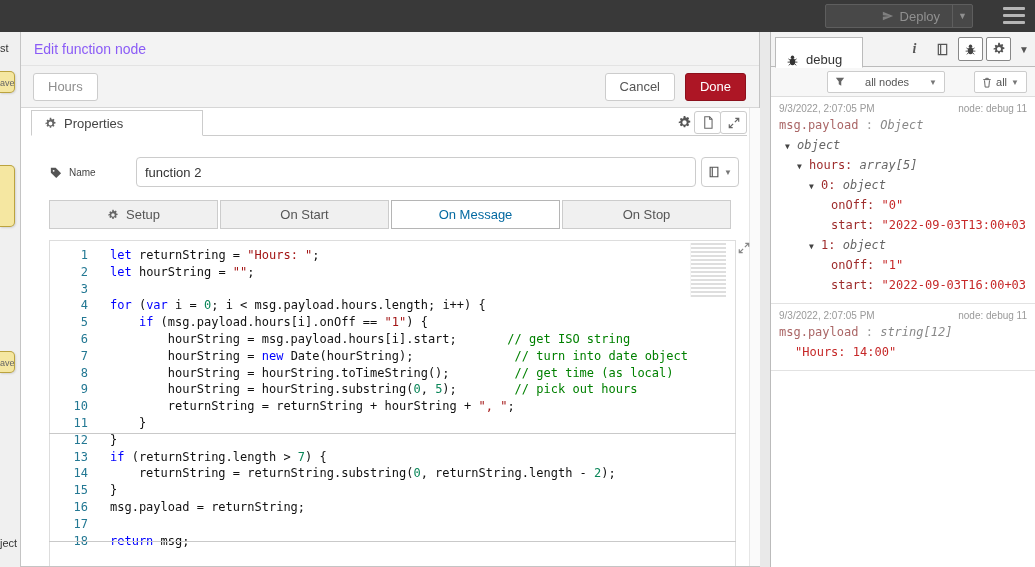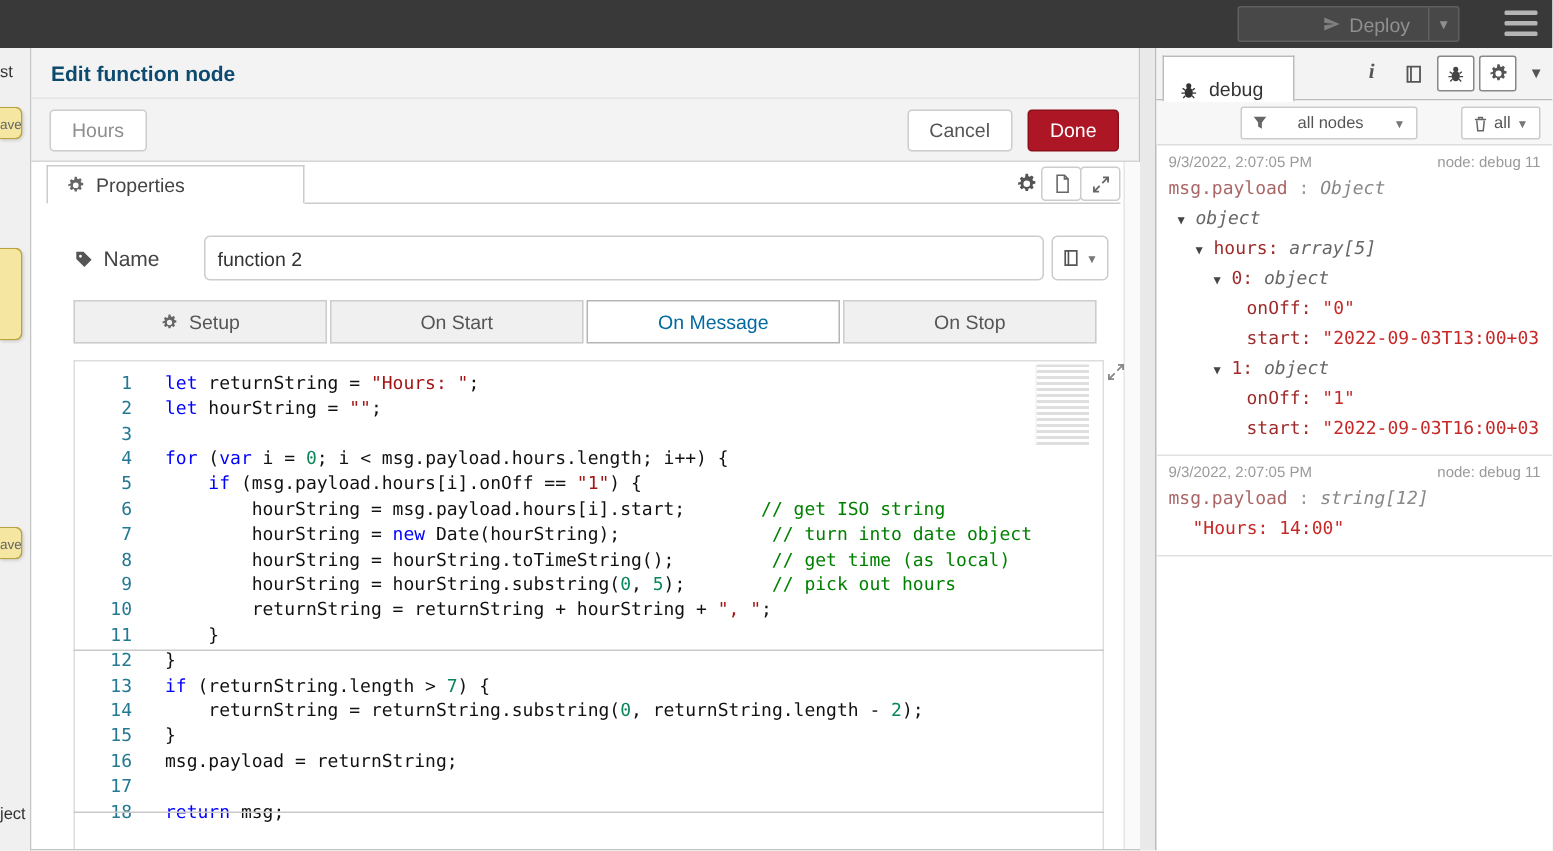--- a/index.html
+++ b/index.html
@@ -20,42 +20,42 @@
   .palette { position:absolute; left:0; top:32px; width:20px; bottom:0; background:#f0f0f0; }
   .pfrag { position:absolute; left:0; overflow:hidden; white-space:nowrap; }
   .pfrag.node { width:15px; background:#f5e7a1; border:1px solid #bba33f; border-left:none;
                 border-radius:0 5px 5px 0; font-size:9px; color:#666; box-shadow:1px 1px 2px rgba(0,0,0,.12); }
   .pfrag.text { font-size:11px; color:#333; }
 
   
   .dialog { position:absolute; left:20px; top:32px; width:740px; height:535px; background:#fff;
             border:1px solid #c4c4c4; border-top:none; }
   .tray-header { height:34px; background:#f3f3f3; border-bottom:1px solid #e3e3e3; }
-  .tray-title { line-height:34px; padding-left:13px; font-size:14px; font-weight:bold; color:#0c4a6e; }
+  .tray-title { line-height:34px; padding-left:13px; font-size:14px; font-weight:normal; color:#8b5cf6; }
   .tray-toolbar { position:relative; height:42px; background:#f3f3f3; border-bottom:1px solid #d6d6d6; }
   .btn { display:inline-block; height:28px; line-height:26px; padding:0 14px; border:1px solid #ccc;
          border-radius:3px; background:#fff; font-size:13px; color:#555; cursor:pointer; }
   .btn-delete { position:absolute; left:12px; top:7px; color:#8e8e8e; }
   .btn-cancel { position:absolute; right:84px; top:7px; color:#555; }
   .btn-done { position:absolute; right:13px; top:7px; background:#AD1625; border-color:#8C101C; color:#fff; }
 
   .tray-content { position:absolute; top:76px; left:0; right:0; bottom:0; background:#fff; }
 
   .props-bar { position:absolute; top:2px; left:10px; right:12px; height:26px; border-bottom:1px solid #ccc; }
   .prop-tab { position:absolute; left:0; top:0; height:26px; width:172px; background:#fff;
               border:1px solid #ccc; border-bottom:1px solid #fff; display:flex; align-items:center;
               gap:7px; padding-left:12px; font-size:13px; color:#444; cursor:pointer; }
   .props-actions { position:absolute; right:0; top:1px; display:flex; align-items:center; }
   .icon-plain { width:22px; height:22px; display:flex; align-items:center; justify-content:center; color:#555; }
   .mini-btn { width:27px; height:23px; border:1px solid #ccc; background:#fff; border-radius:3px;
               display:flex; align-items:center; justify-content:center; color:#666; margin-left:-1px; cursor:pointer; }
   .mini-btn:first-of-type { margin-left:8px; }
 
   .name-row { position:absolute; top:49px; left:28px; height:30px; display:flex; align-items:center; }
-  .name-label { display:flex; align-items:center; gap:7px; width:87px; font-size:14px; color:#444; }
+  .name-label { display:flex; align-items:center; gap:7px; width:87px; font-size:10px; color:#444; }
   .name-input { width:560px; height:30px; border:1px solid #ccc; border-radius:4px; padding:0 8px;
                 font-size:13px; color:#333; font-family:"Liberation Sans", sans-serif; }
   .lib-btn { margin-left:5px; width:38px; height:30px; border:1px solid #ccc; border-radius:4px; background:#fff;
              display:flex; align-items:center; justify-content:center; gap:4px; color:#555; cursor:pointer; }
 
   .func-tabs { position:absolute; top:92px; left:28px; display:flex; gap:2px; }
   .ftab { width:169px; height:29px; border:1px solid #ccc; background:#f0f0f0; display:flex; align-items:center;
           justify-content:center; gap:7px; font-size:13px; color:#555; cursor:pointer; }
   .ftab.active { background:#fff; color:#0369a1; border-color:#b5b5b5; }
 

